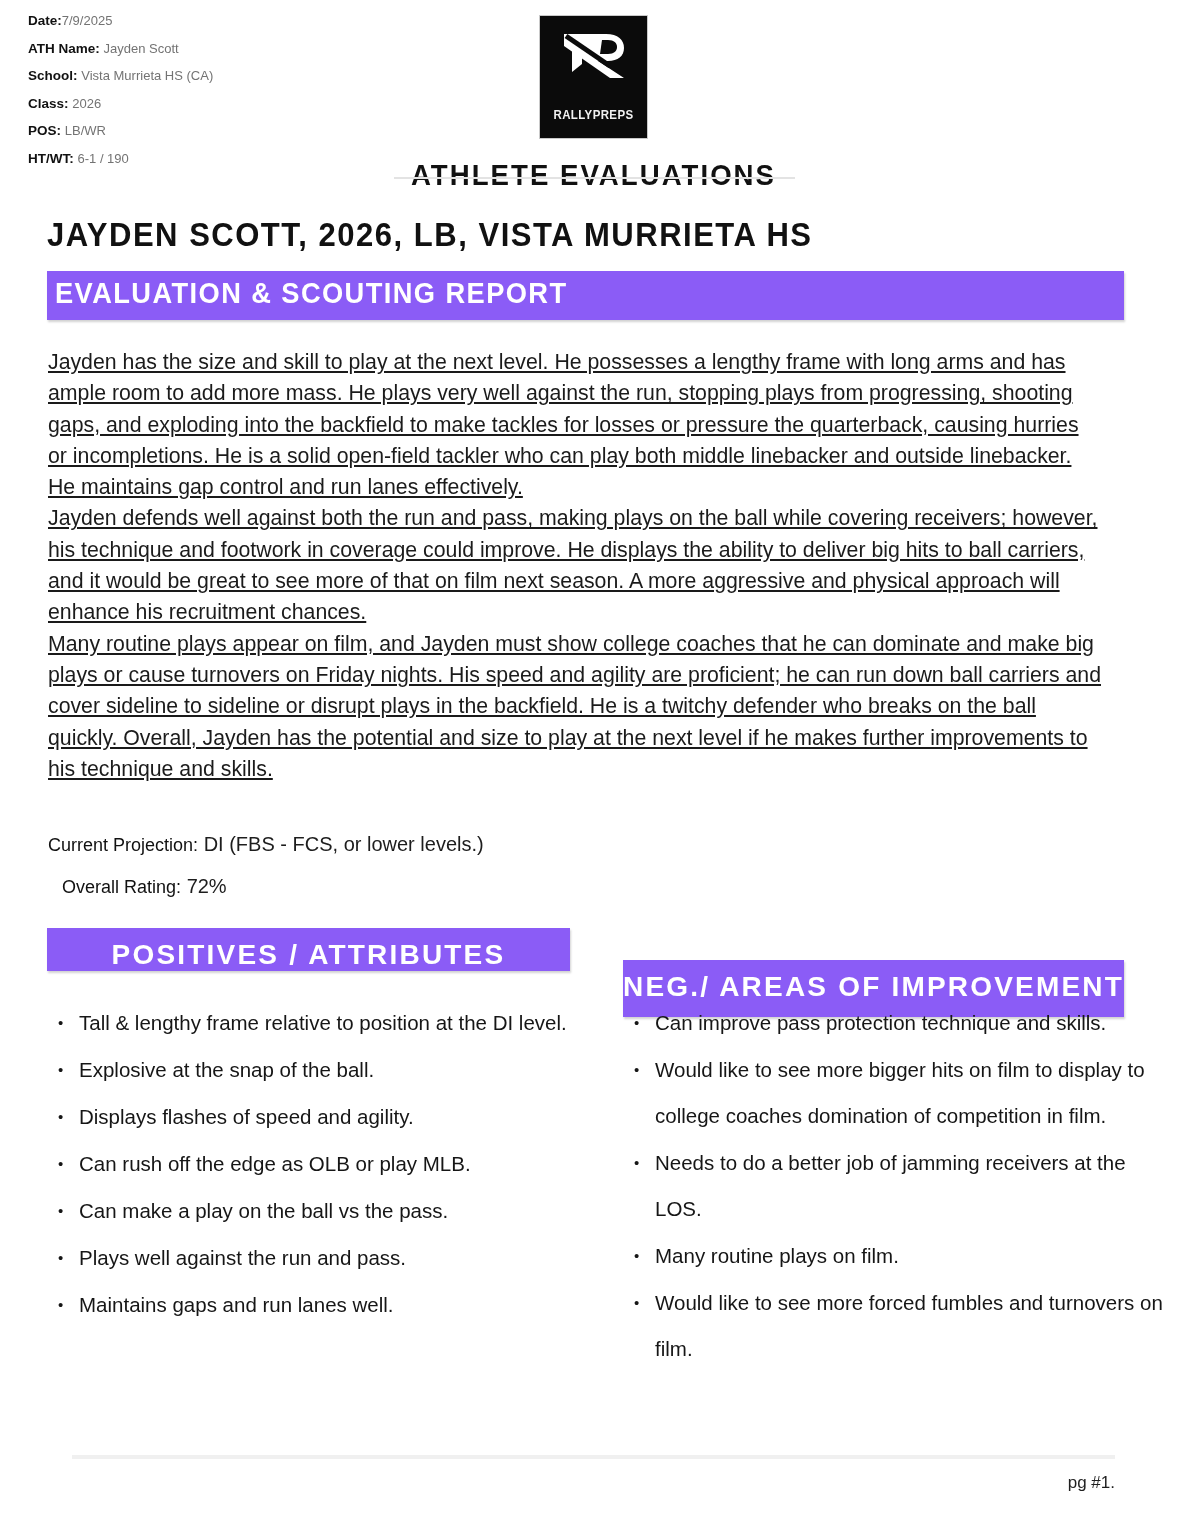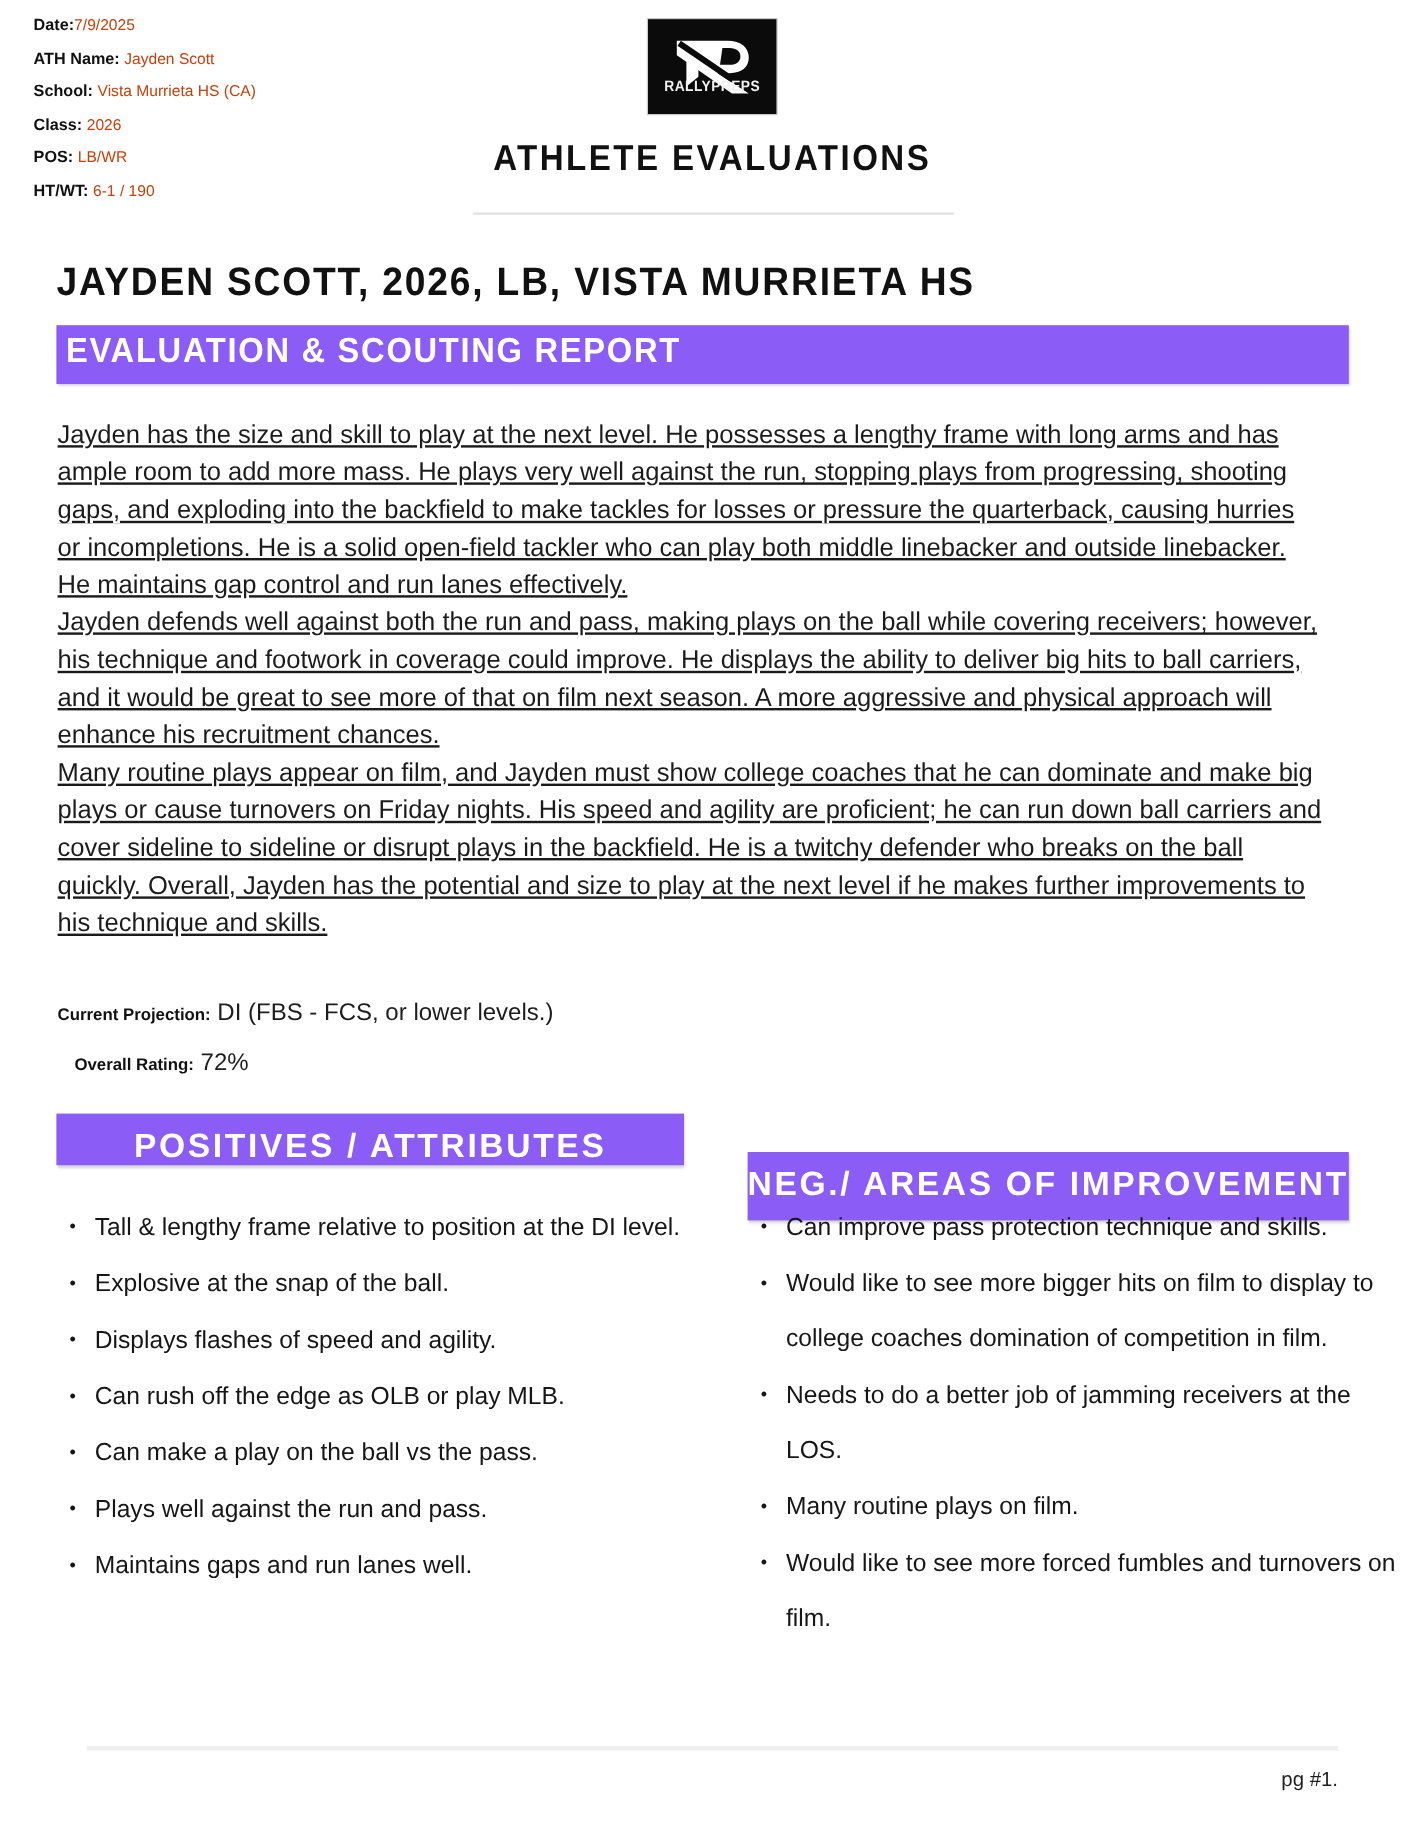--- a/index.html
+++ b/index.html
@@ -34,33 +34,33 @@
     white-space: nowrap;
     color: #111;
   }
   .meta-row .k {
     font-weight: bold;
     font-size: 13.5px;
   }
   .meta-row .v {
     font-weight: normal;
     font-size: 13px;
-    color: #c2410c;
+    color: #737373;
   }
 
   .brandblock {
     position: absolute;
     left: 0;
     right: 0;
     top: 16px;
     text-align: center;
   }
   .logo {
     width: 107px;
-    height: 79px;
+    height: 122px;
     background: #0b0b0b;
     display: inline-block;
     position: relative;
     box-shadow: 0 0 0 1px #c9c9c9;
   }
   .logo svg { display: block; margin: 10px auto 0 auto; }
   .logo .wordmark {
     position: absolute;
     left: 0; right: 0;
     bottom: 16px;
@@ -157,21 +157,21 @@
     top: 833px;
     font-size: 20px;
   }
   .rating {
     position: absolute;
     left: 50px;
     top: 875px;
     font-size: 20px;
     margin-left: 12px;
   }
-  .kv .k { font-weight: bold; color: #111; font-size: 14px; }
+  .kv .k { font-weight: normal; color: #111; font-size: 18px; }
   .kv .v { font-weight: normal; color: #1d1d1d; font-size: 20px; }
 
   
   #positives-bar {
     left: 47px;
     top: 928px;
     width: 523px;
     height: 43px;
   }
   #negatives-bar {

